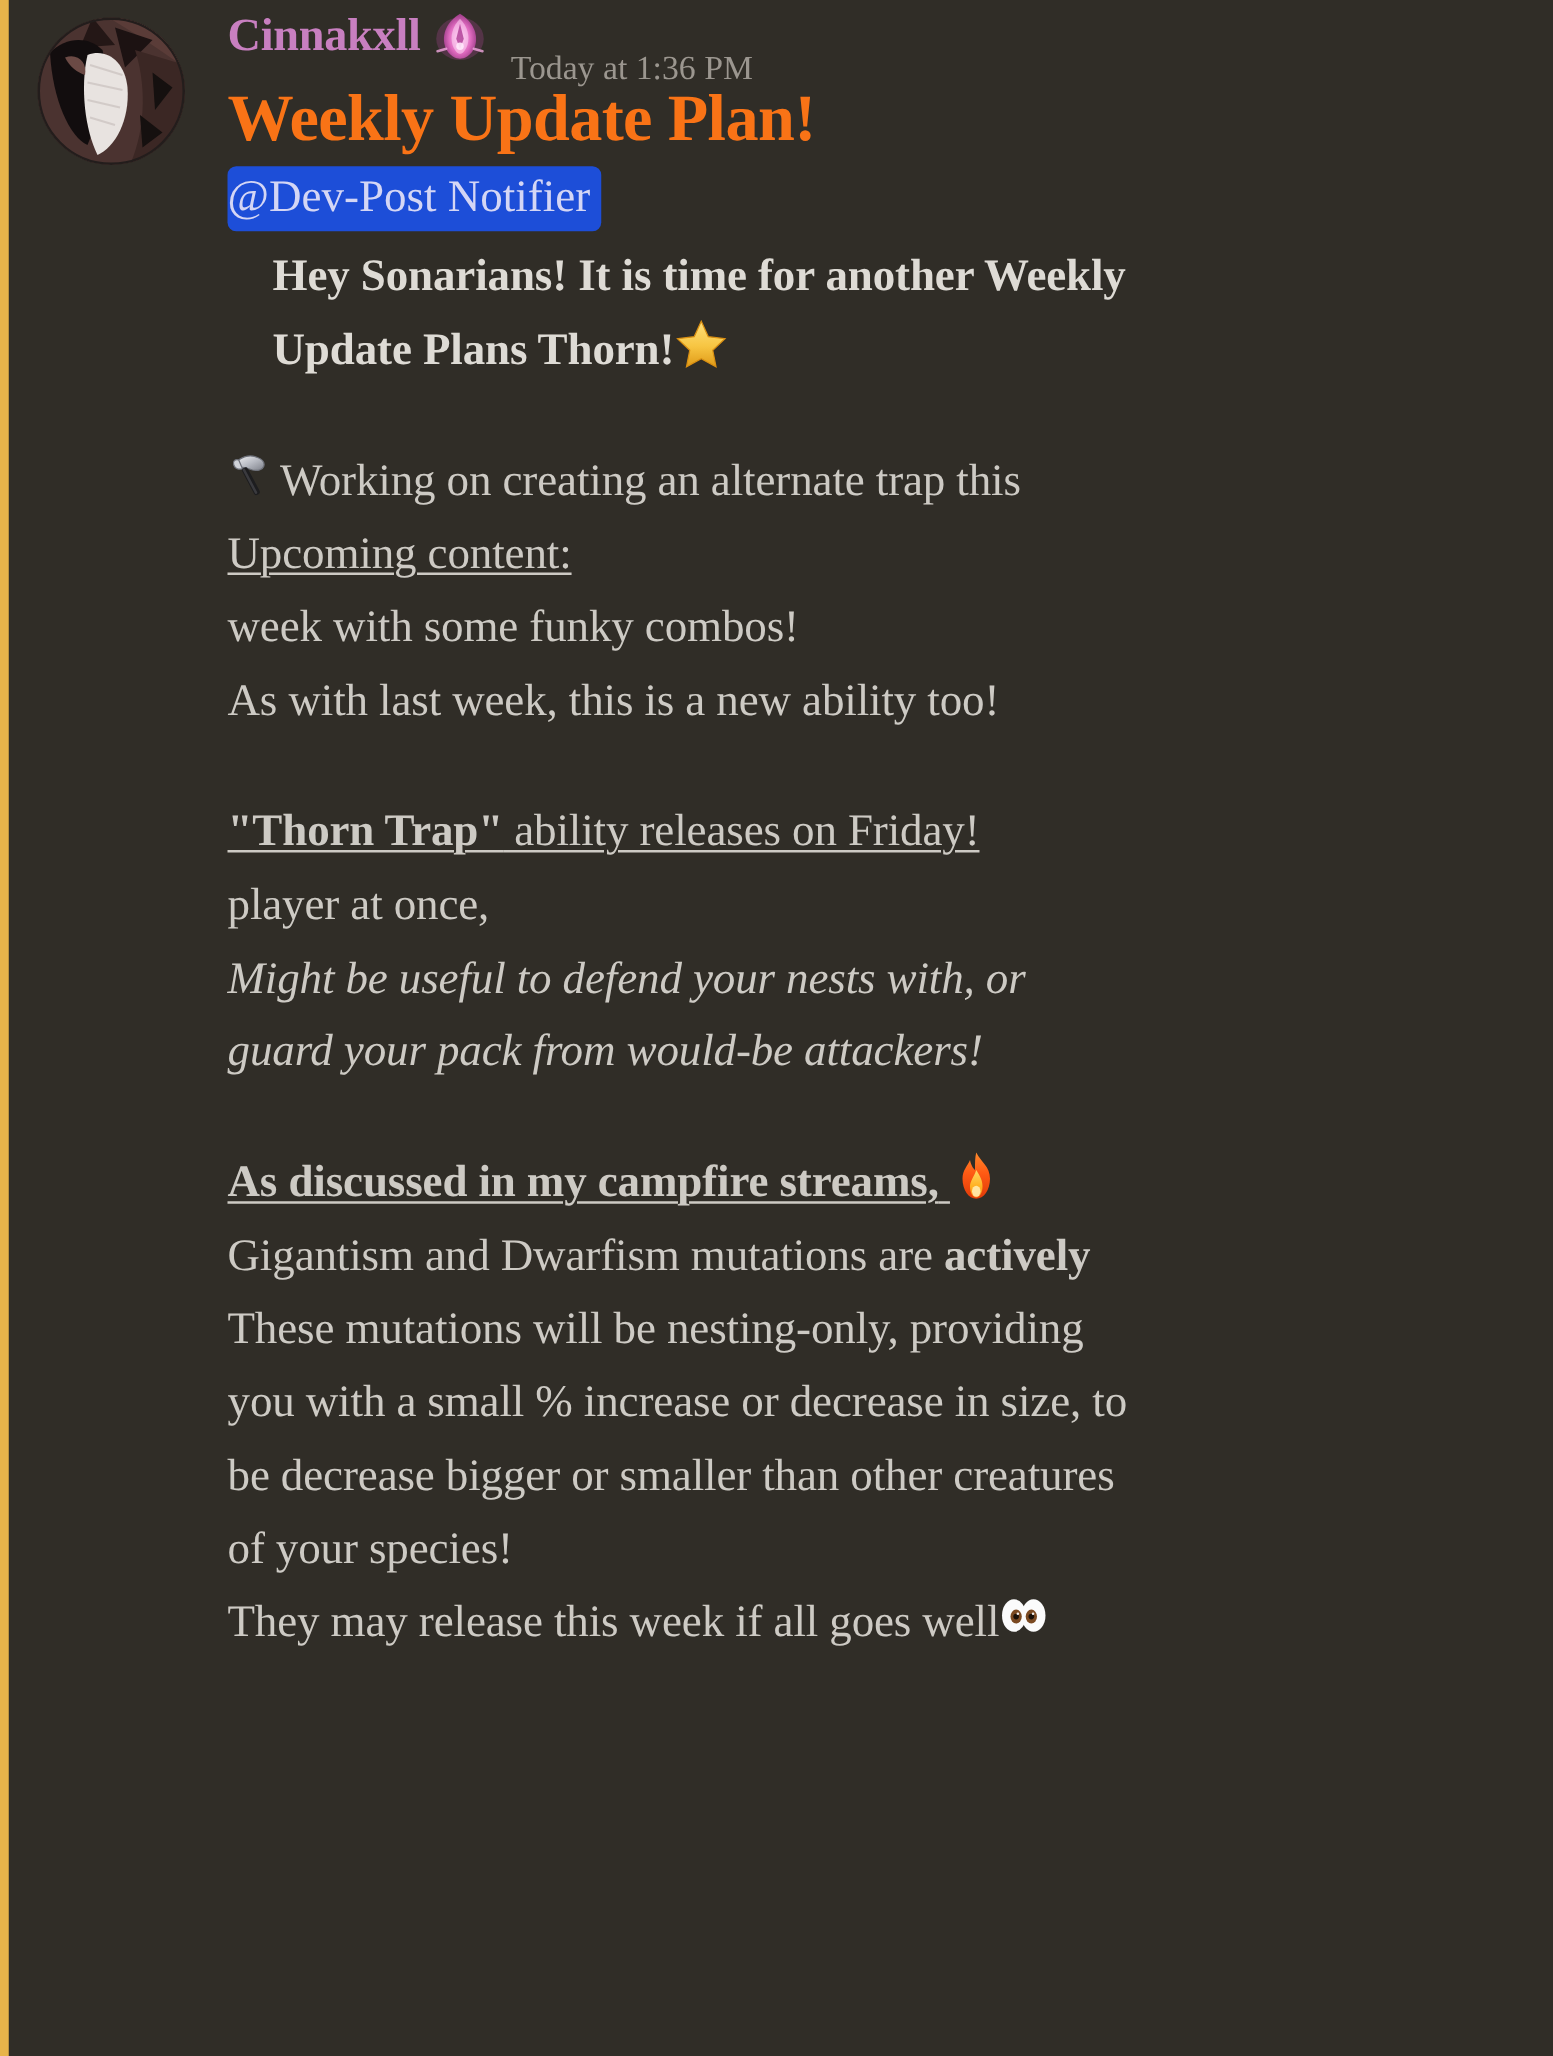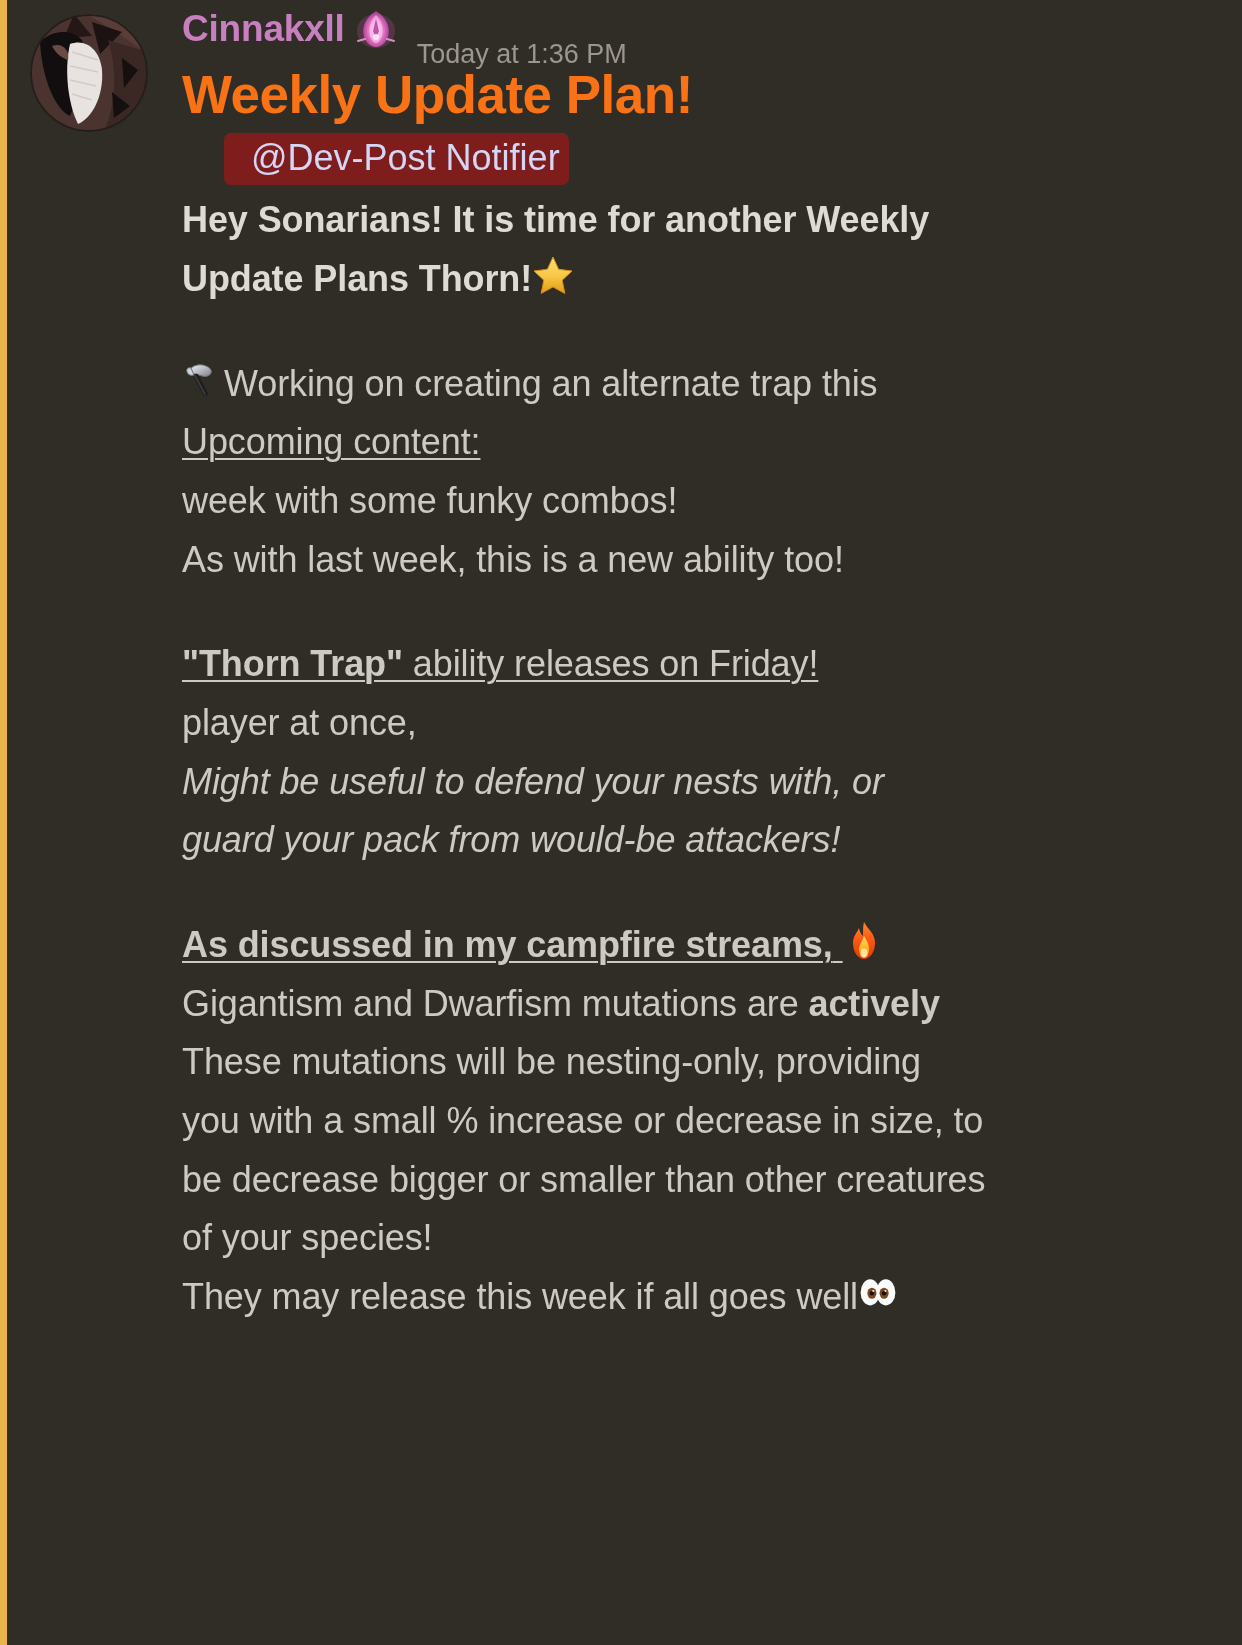--- a/index.html
+++ b/index.html
@@ -6,20 +6,21 @@
   html, body {
     width:1242px; height:1645px;
     background:#302d27;
     font-family:"Liberation Sans", sans-serif;
     overflow:hidden;
   }
   #message-root {
     position:relative;
     width:1242px; height:1645px;
     background:#302d27;
+    font-family:Liberation Serif, serif;
   }
   
   #mention-bar {
     position:absolute; left:0; top:0;
     width:7px; height:1645px;
     background:#e8b44a;
   }
   #avatar {
     position:absolute;
     left:30px; top:14px;
@@ -75,38 +76,37 @@
     color:#f97316;
     line-height:1.18;
     letter-spacing:-0.5px;
     margin-top:8px;
   }
 
   
   .mention-wrap { margin-top:6px; line-height:1; }
   .role-mention {
     display:inline-block;
-    background:#7f1d1d;
+    background:#1d4ed8;
     color:#d4d6f5;
     font-size:36px;
     font-weight:500;
-    padding:6px 9px 9px 27px;
+    padding:6px 9px 9px 0;
     border-radius:7px;
     line-height:1.05;
-    margin-left:42px;
   }
 
   
   .body-line {
     font-size:36px;
     color:#cdcac4;
     line-height:1.63;
     letter-spacing:-0.1px;
   }
-  .body-line.bold   { font-weight:700; color:#dedbd5; }
+  .body-line.bold   { font-weight:700; color:#dedbd5;margin-left:36px; }
   .body-line.italic { font-style:italic; }
   .u  { text-decoration:underline; text-underline-offset:4px; text-decoration-thickness:2px; }
   .b  { font-weight:700; }
 
   .para { margin-top:6px; }
   .spacer-blank { height:46px; }
 
   .emo {
     display:inline-block;
     vertical-align:-5px;

